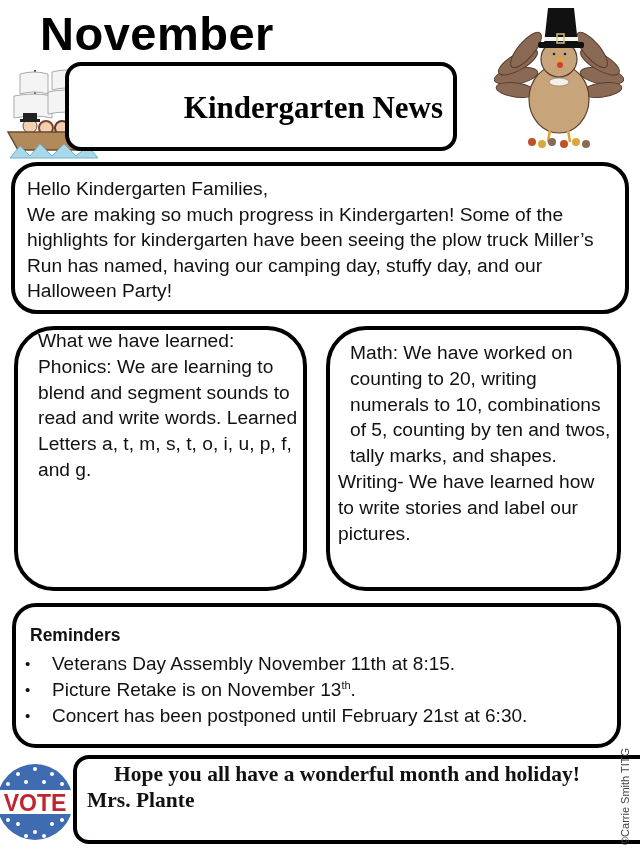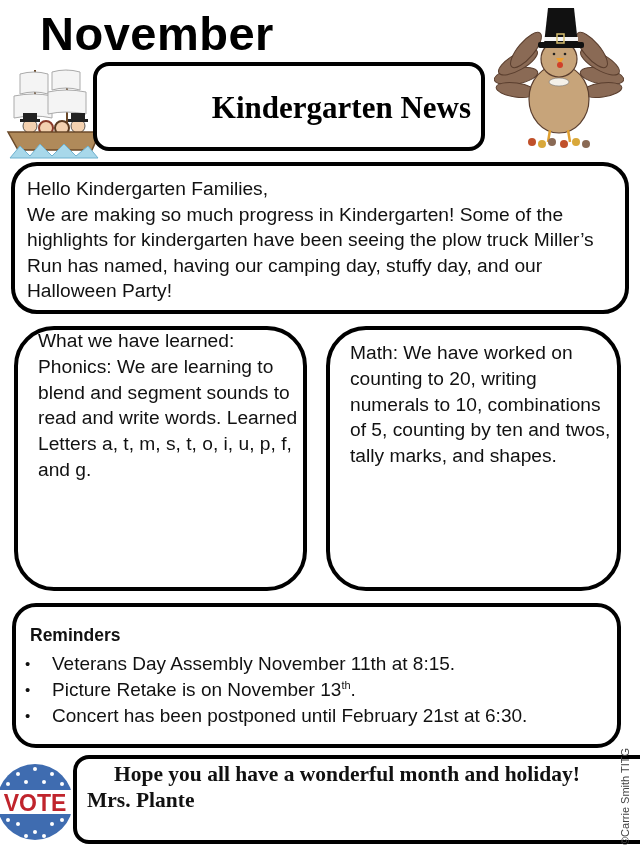--- a/index.html
+++ b/index.html
@@ -1,20 +1,20 @@
 <!DOCTYPE html>
 <html><head>
 <meta charset="utf-8">
 <style>
   html, body { margin:0; padding:0; background:#ffffff; }
   body { width:640px; height:853px; position:relative; overflow:hidden; font-family:"Liberation Sans", sans-serif; color:#111; }
   .abs { position:absolute; }
   .title { left:40px; top:6px; font-size:47px; font-weight:bold; letter-spacing:0.5px; line-height:56px; color:#000; }
   .box { position:absolute; border:4px solid #000; border-radius:22px; background:#fff; box-sizing:border-box; }
-  .header-box { left:65px; top:62px; width:392px; height:89px; border-radius:16px;margin-left:28px; }
+  .header-box { left:65px; top:62px; width:392px; height:89px; border-radius:16px; }
   .header-text { position:absolute; left:0; right:0; top:24px; text-align:right; padding-right:10px; font-family:"Liberation Serif", serif; font-weight:bold; font-size:31px; color:#000; }
   .greet-box { left:11px; top:162px; width:618px; height:152px; border-radius:26px;padding-left:44px; }
   .greet-text { position:absolute; left:12px; top:10px; right:8px; font-size:19.2px; line-height:25.6px; }
   .left-box { left:14px; top:326px; width:293px; height:265px; border-radius:40px; }
   .right-box { left:326px; top:326px; width:295px; height:265px; border-radius:40px; }
   .col-text { position:absolute; font-size:19.2px; line-height:25.8px; }
   .left-text { left:20px; top:-2px; right:4px; }
   .right-text { left:8px; top:10px; right:4px; }
   .rem-box { left:12px; top:603px; width:609px; height:145px; border-radius:24px; }
   .rem-title { position:absolute; left:14px; top:18px; font-weight:bold; font-size:17.5px; }
@@ -110,20 +110,21 @@
 <div class="box left-box">
   <div class="col-text left-text">
     <div>What we have learned:</div>
     <div>Phonics: We are learning to blend and segment sounds to read and write words. Learned Letters a, t, m, s, t, o, i, u, p, f, and g.</div>
   </div>
 </div>
 
 <div class="box right-box">
   <div class="col-text right-text">
     <div style="padding-left:12px;text-indent:0;">Math: We have worked on counting to 20, writing numerals to 10, combinations of 5, counting by ten and twos, tally marks, and shapes.</div>
+    <div>Writing- We have learned how to write stories and label our pictures.</div>
   </div>
 </div>
 
 <div class="box rem-box">
   <div class="rem-title">Reminders</div>
   <ul class="rem-list">
     <li>
       <span class="bullet">•</span>
       <span>Veterans Day Assembly November 11th at 8:15.</span>
     </li>

